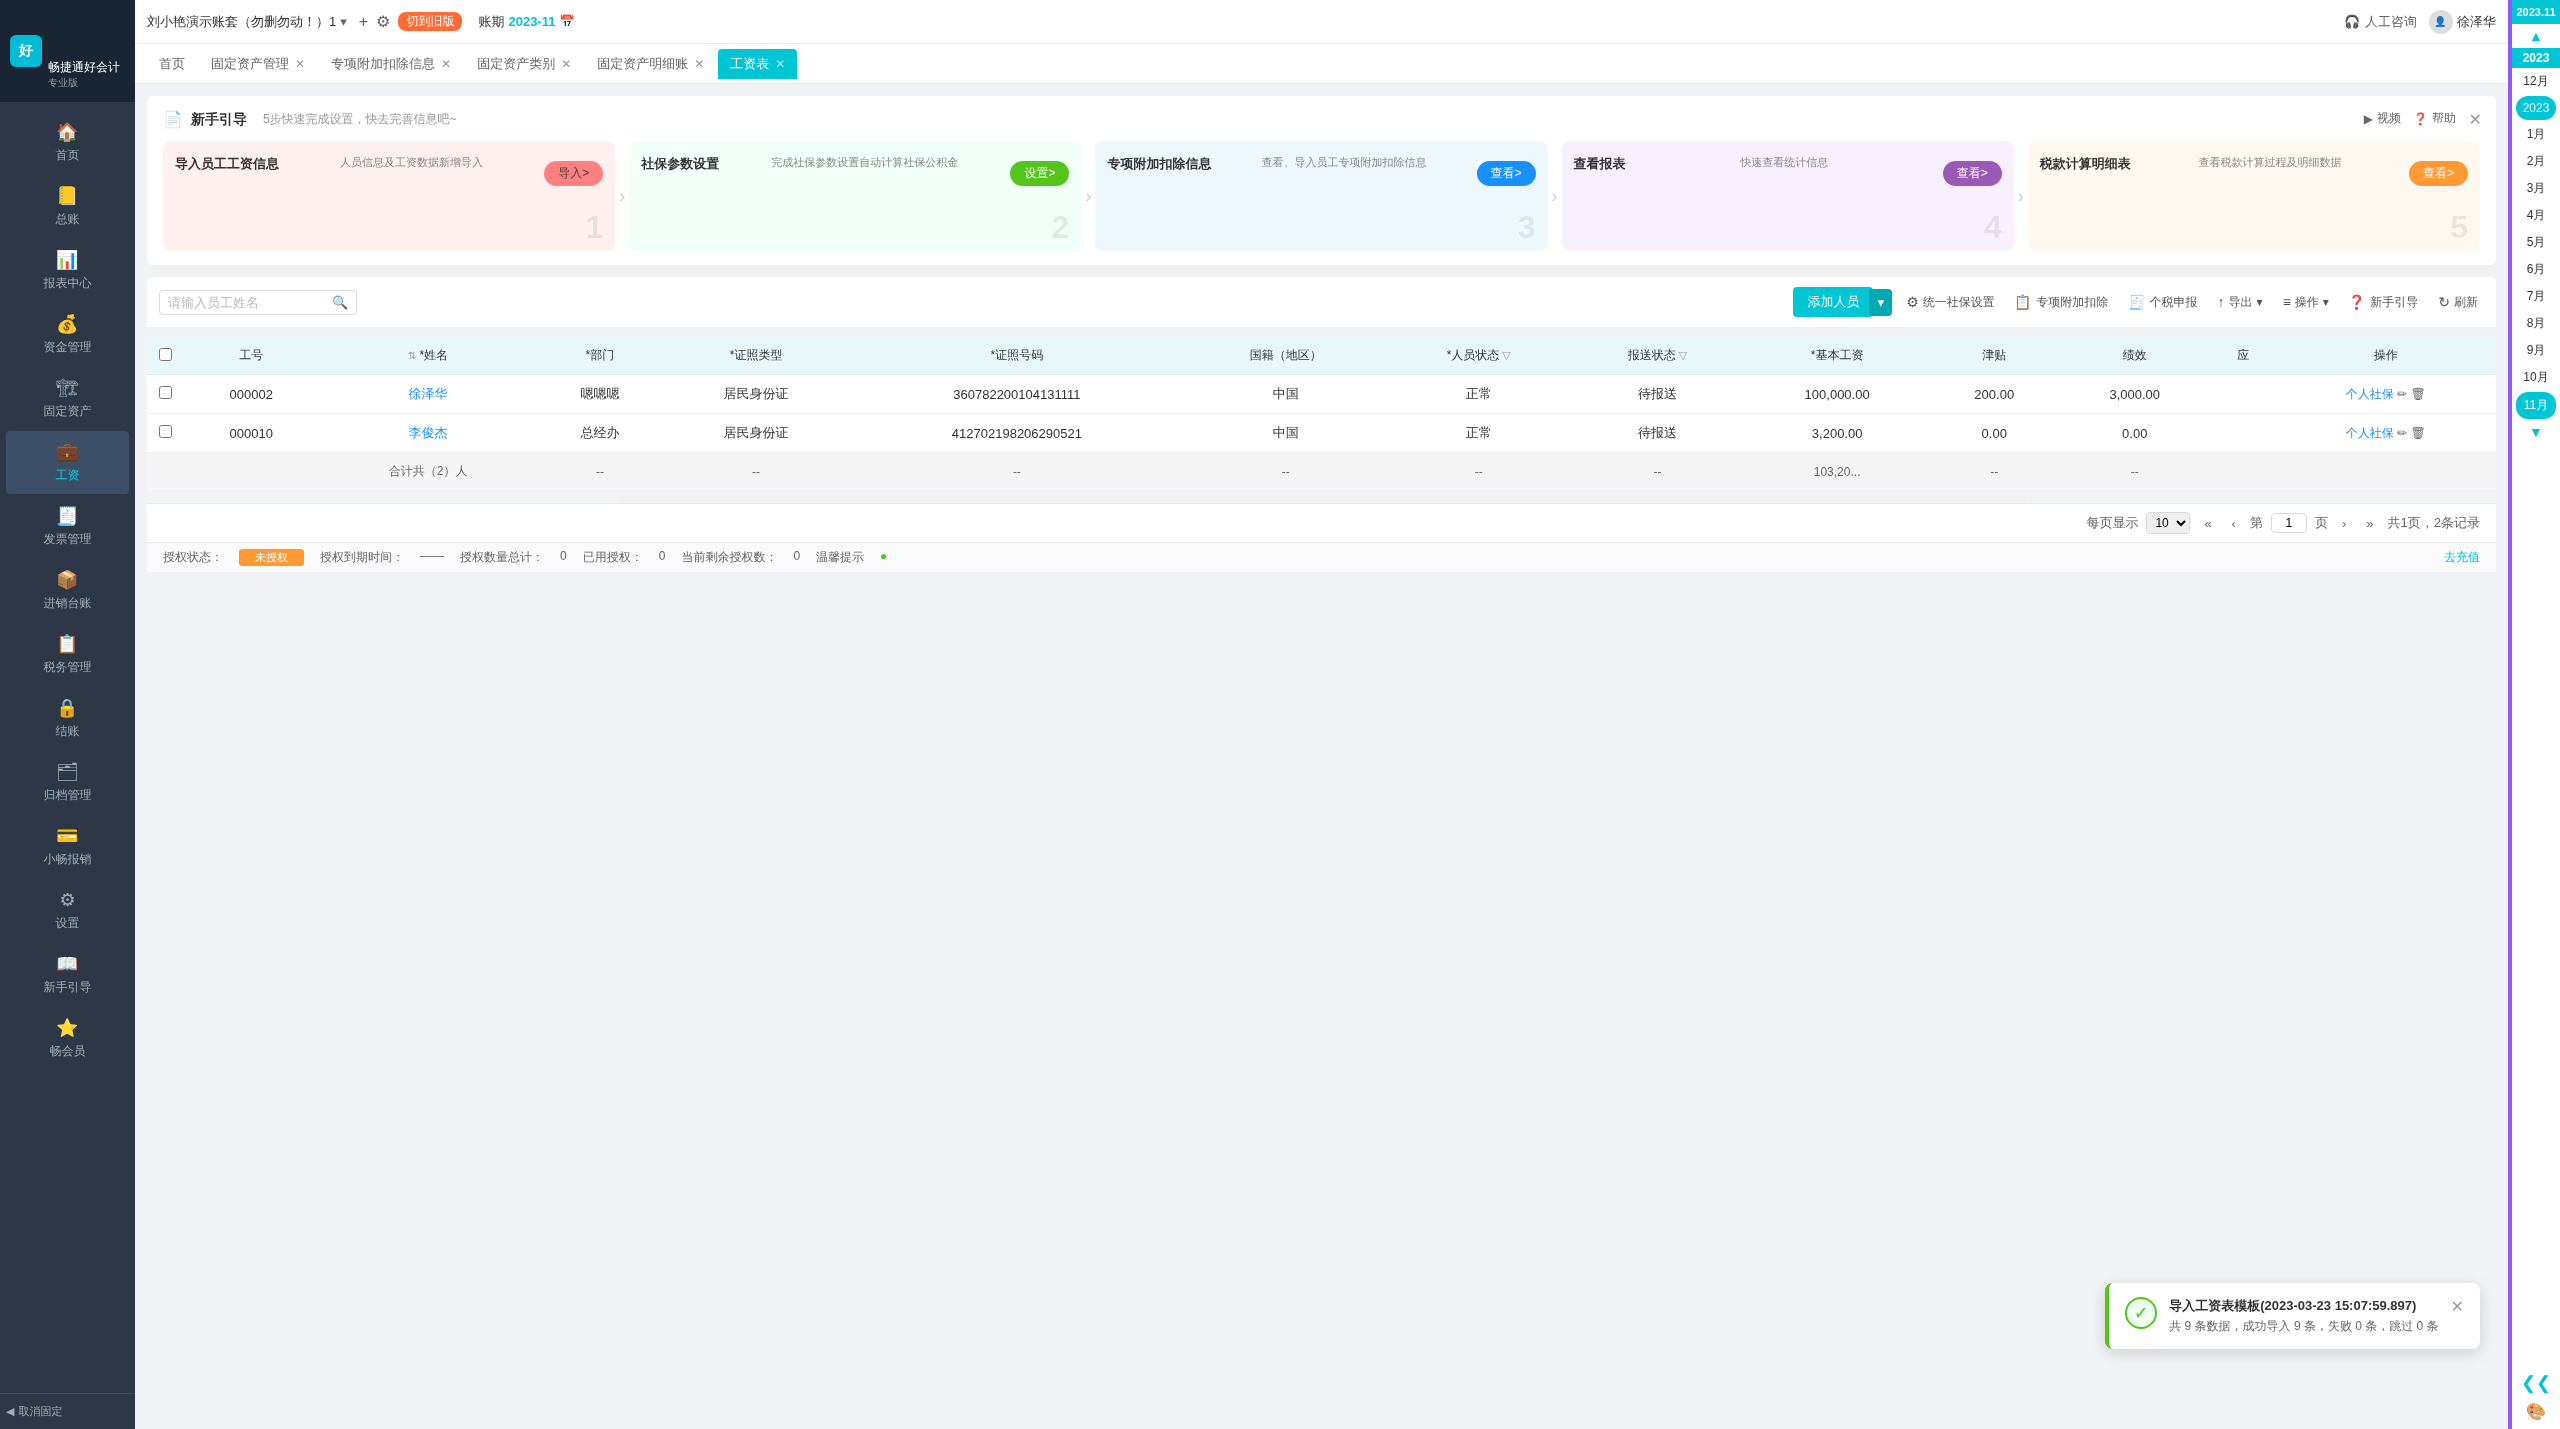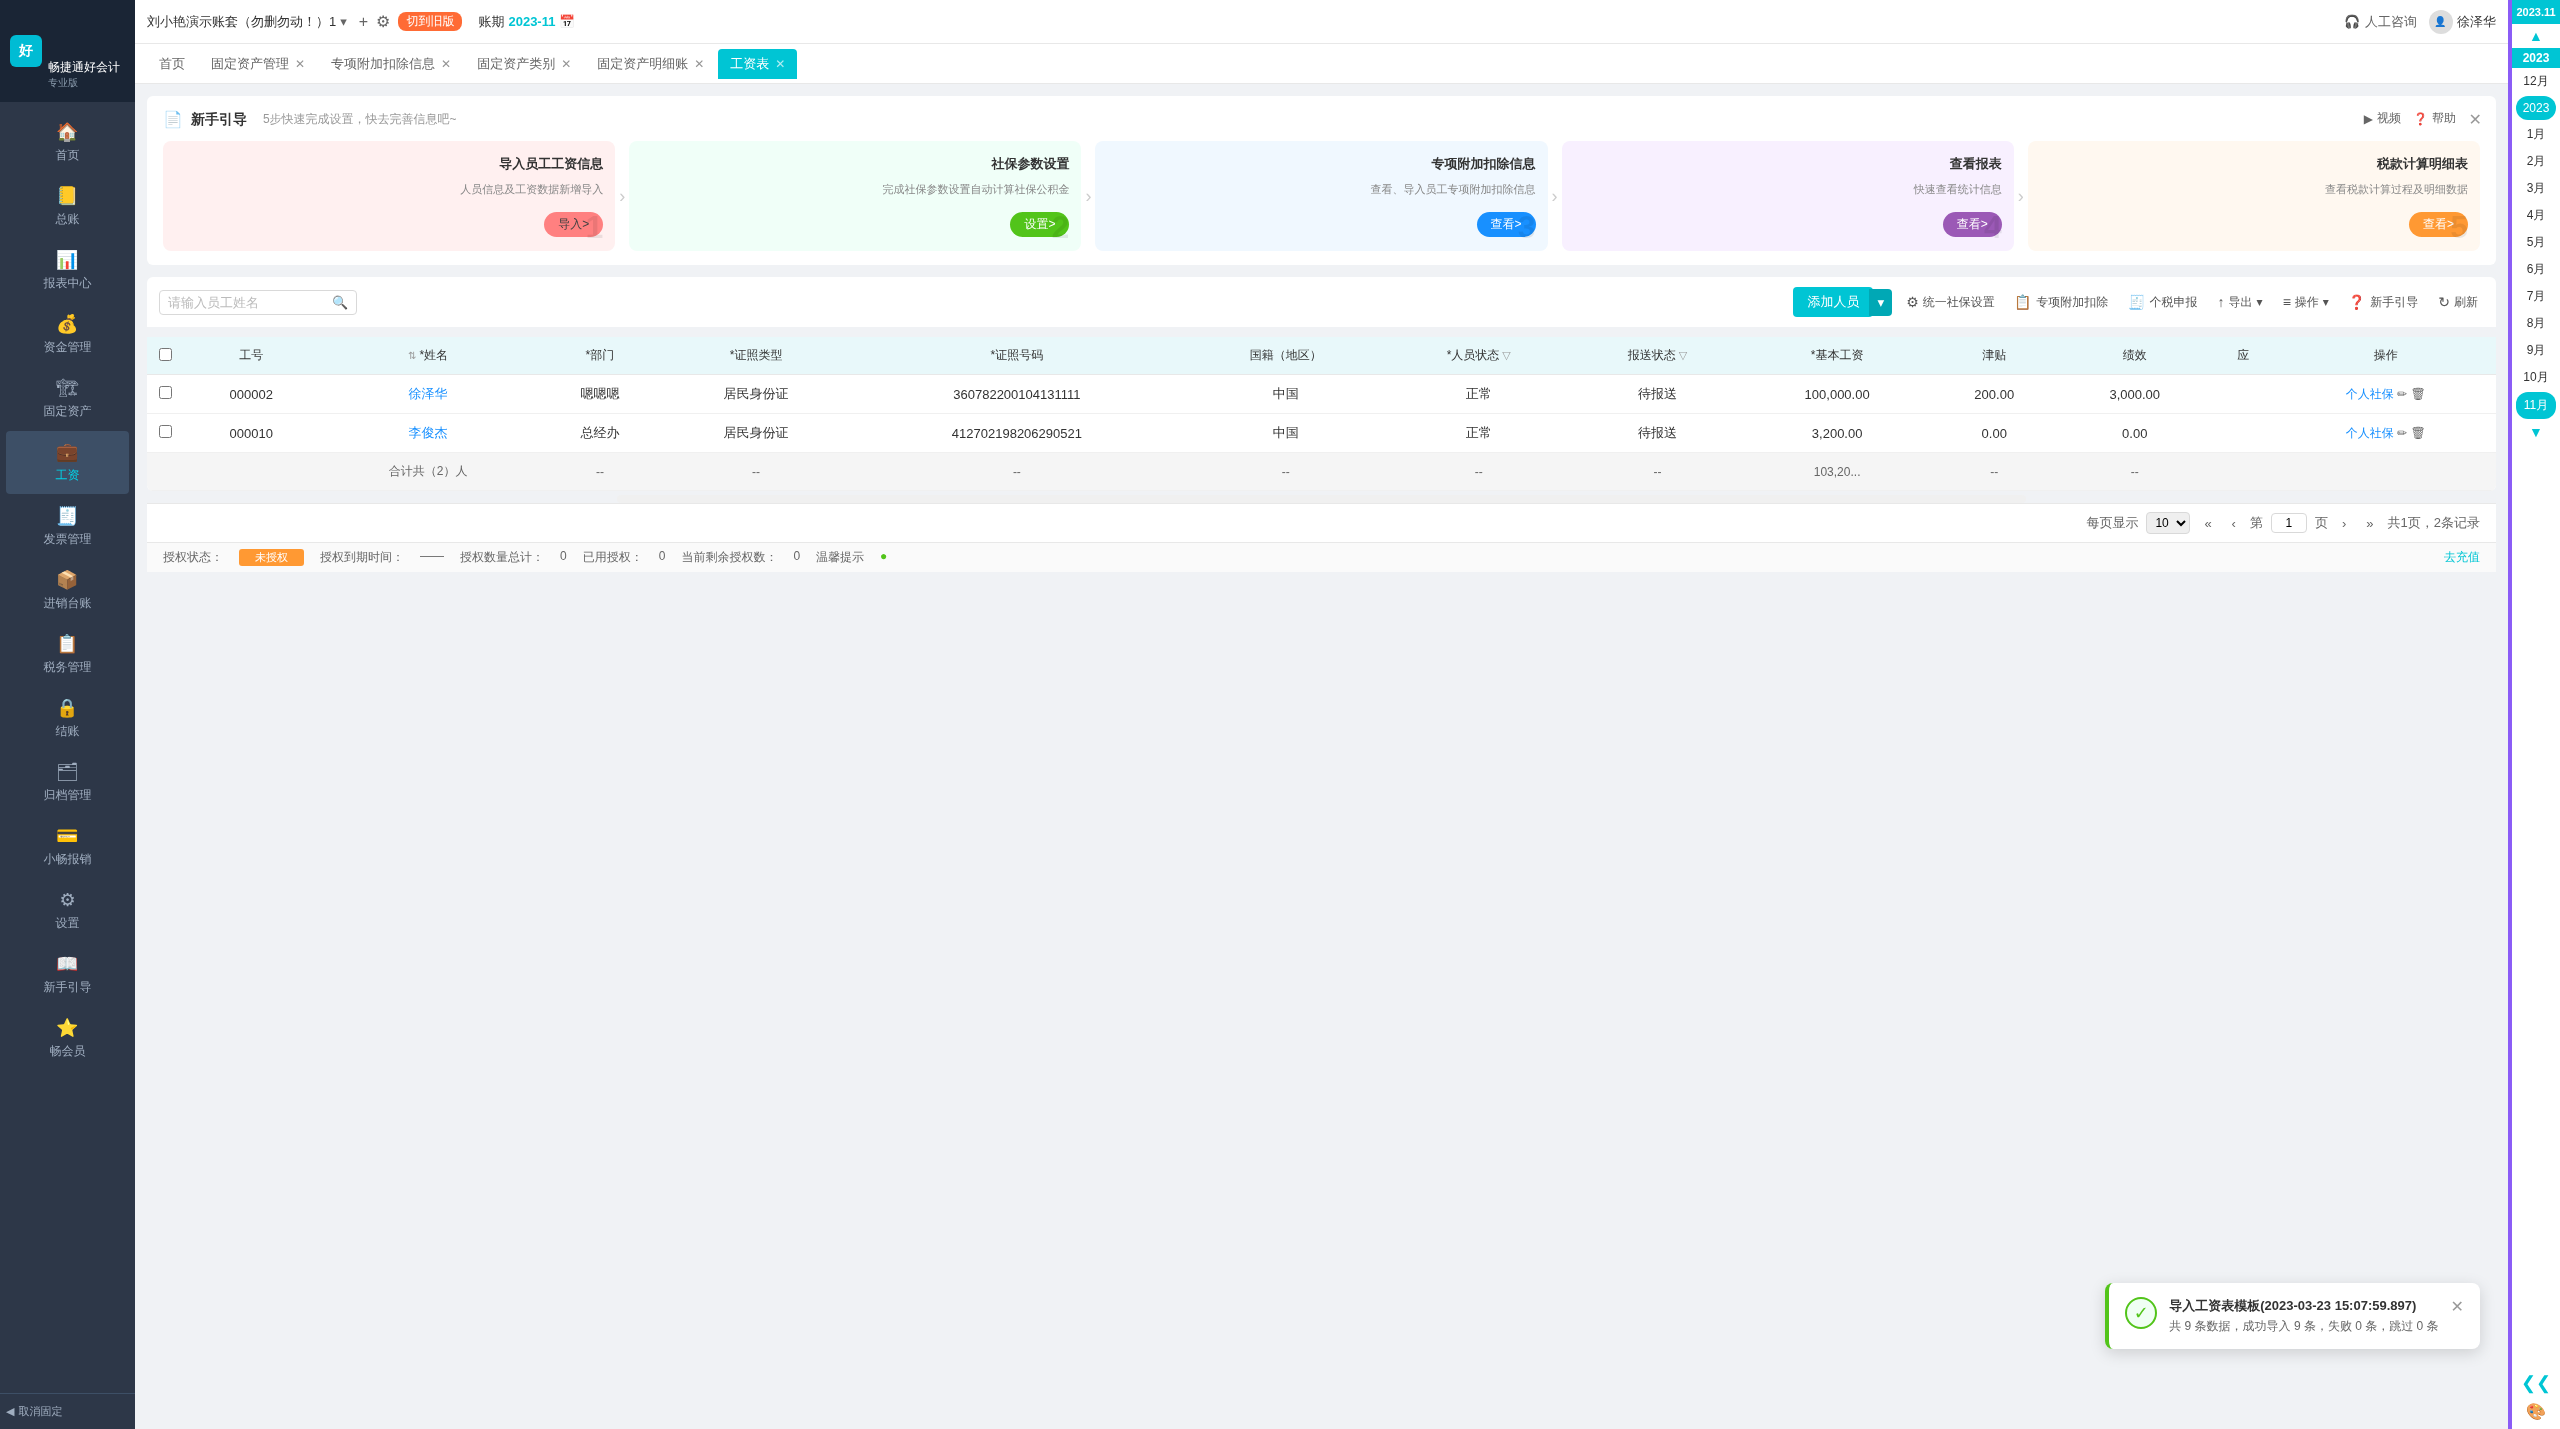--- a/index.html
+++ b/index.html
@@ -46,21 +46,21 @@
     
     .guide-card { background: white; border-radius: 6px; padding: 14px 16px; margin-bottom: 12px; position: relative; }
     .guide-title { display: flex; align-items: center; gap: 8px; margin-bottom: 12px; }
     .guide-title-icon { font-size: 16px; }
     .guide-title-text { font-size: 14px; font-weight: bold; color: #333; }
     .guide-subtitle { font-size: 12px; color: #999; margin-left: 8px; }
     .guide-close { position: absolute; right: 14px; top: 14px; cursor: pointer; color: #999; font-size: 16px; }
     .guide-help { position: absolute; right: 40px; top: 14px; display: flex; align-items: center; gap: 12px; }
     .guide-help-item { display: flex; align-items: center; gap: 4px; color: #666; font-size: 12px; cursor: pointer; }
     .guide-steps { display: flex; align-items: center; gap: 0; }
-    .guide-step { flex: 1; display: flex; flex-direction: column; align-items: flex-end; padding: 14px 12px; border-radius: 8px; position: relative; min-height: 110px; justify-content: space-between; }
+    .guide-step { flex: 1; display: flex; flex-direction: row; align-items: flex-start; padding: 14px 12px; border-radius: 8px; position: relative; min-height: 110px; justify-content: space-between; }
     .guide-step-1 { background: #fff0f0; }
     .guide-step-2 { background: #f0fff8; }
     .guide-step-3 { background: #f0f8ff; }
     .guide-step-4 { background: #f8f0ff; }
     .guide-step-5 { background: #fff8f0; }
     .guide-arrow { display: flex; align-items: center; color: #ccc; font-size: 18px; padding: 0 4px; }
     .guide-step-num { font-size: 32px; font-weight: bold; color: rgba(0,0,0,0.08); position: absolute; bottom: 8px; right: 12px; line-height: 1; }
     .guide-step-title { font-size: 13px; font-weight: bold; color: #333; text-align: center; line-height: 1.4; }
     .guide-step-desc { font-size: 11px; color: #888; text-align: center; line-height: 1.4; }
     .guide-step-btn { border: none; border-radius: 20px; padding: 4px 14px; font-size: 12px; cursor: pointer; margin-top: 6px; }

